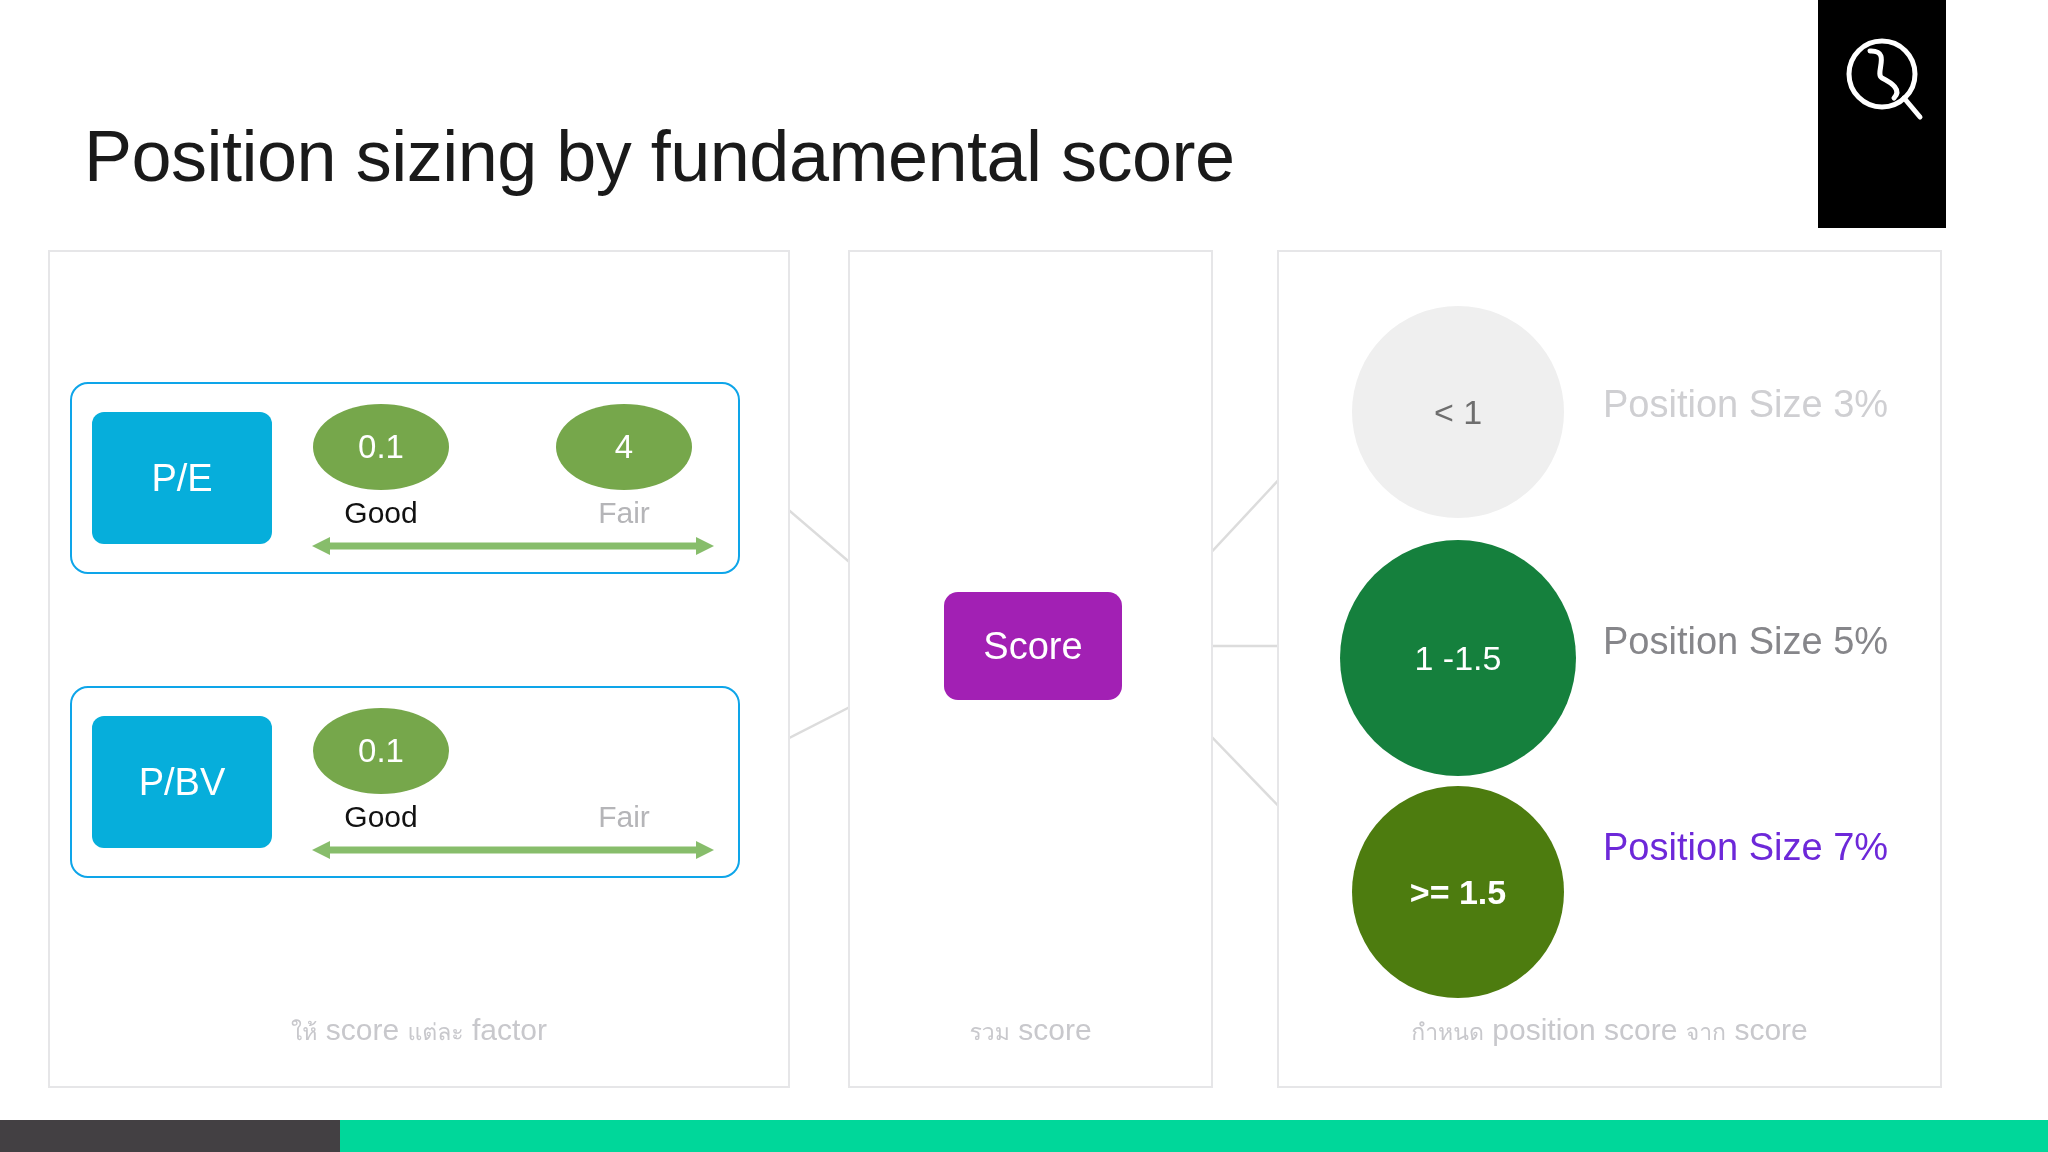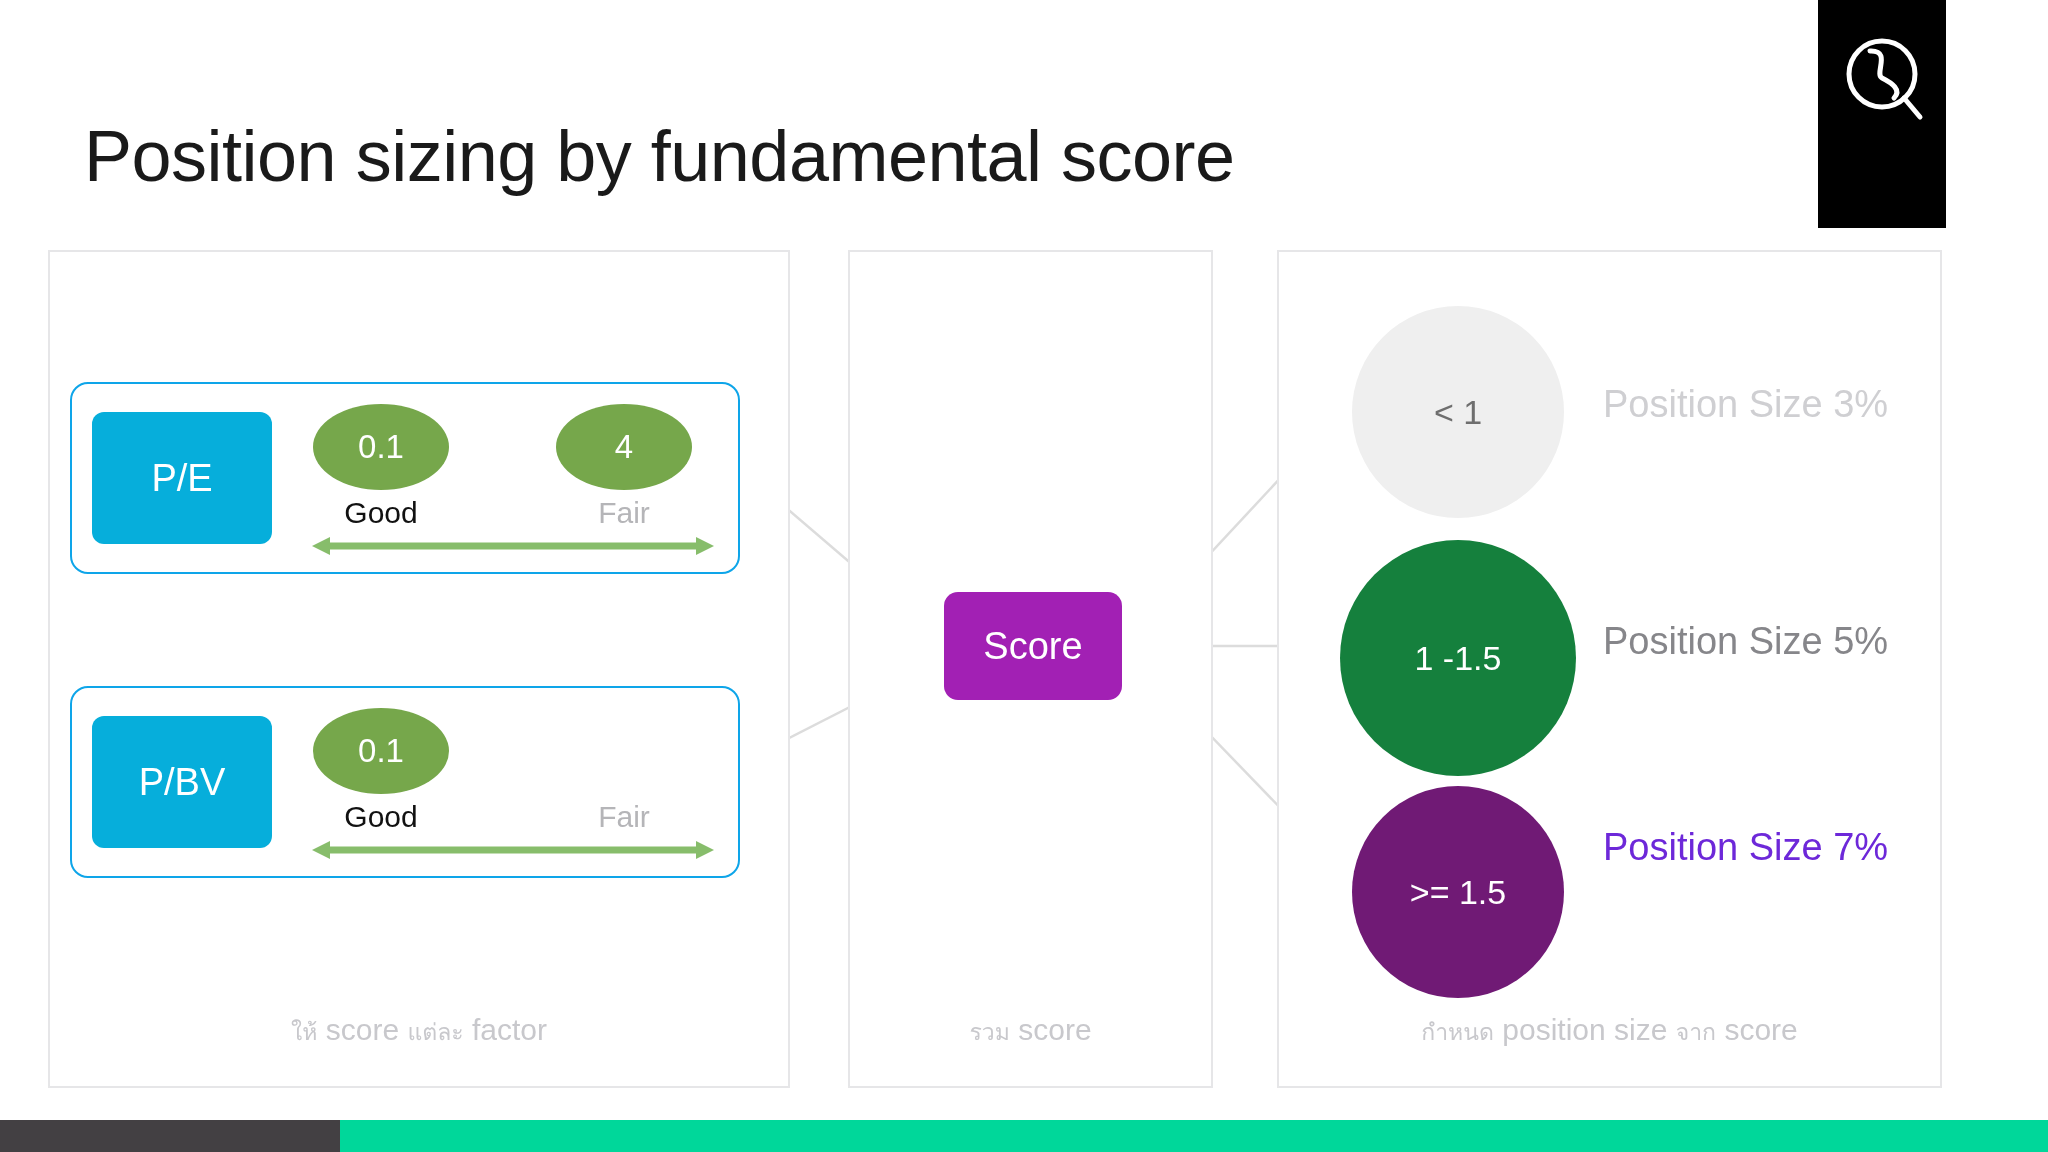--- a/index.html
+++ b/index.html
@@ -145,21 +145,21 @@
     display: flex;
     align-items: center;
     justify-content: center;
     font-size: 34px;
   }
   #bucket-0 { left: 1352px; top: 306px; width: 212px; height: 212px;
               background: #EFEFEF; color: #6e6e6e; }
   #bucket-1 { left: 1340px; top: 540px; width: 236px; height: 236px;
               background: #15803d; color: #ffffff; }
   #bucket-2 { left: 1352px; top: 786px; width: 212px; height: 212px;
-              background: #701a75; color: #ffffff; }
+              background: #4d7c0f; color: #ffffff; font-weight: bold; }
 
   .bucket-label {
     position: absolute;
     font-size: 38px;
     white-space: nowrap;
   }
   #bucket-label-0 { left: 1603px; top: 383px; color: #cfcfd2; }
   #bucket-label-1 { left: 1603px; top: 620px; color: #86868a; }
   #bucket-label-2 { left: 1603px; top: 826px; color: #6d28d9; }
 
@@ -264,21 +264,21 @@
     <span class="th">รวม</span>
     <span>score</span>
   </div>
 </div>
 
 <div class="score-box">Score</div>
 
 <div class="panel" id="panel-3">
   <div class="panel-caption">
     <span class="th">กำหนด</span>
-    <span>position size</span>
+    <span>position score</span>
     <span class="th">จาก</span>
     <span>score</span>
   </div>
 </div>
 
 <div class="bucket-circle" id="bucket-0">&lt; 1</div>
 <div class="bucket-label" id="bucket-label-0">Position Size 3%</div>
 
 <div class="bucket-circle" id="bucket-1">1 -1.5</div>
 <div class="bucket-label" id="bucket-label-1">Position Size 5%</div>

